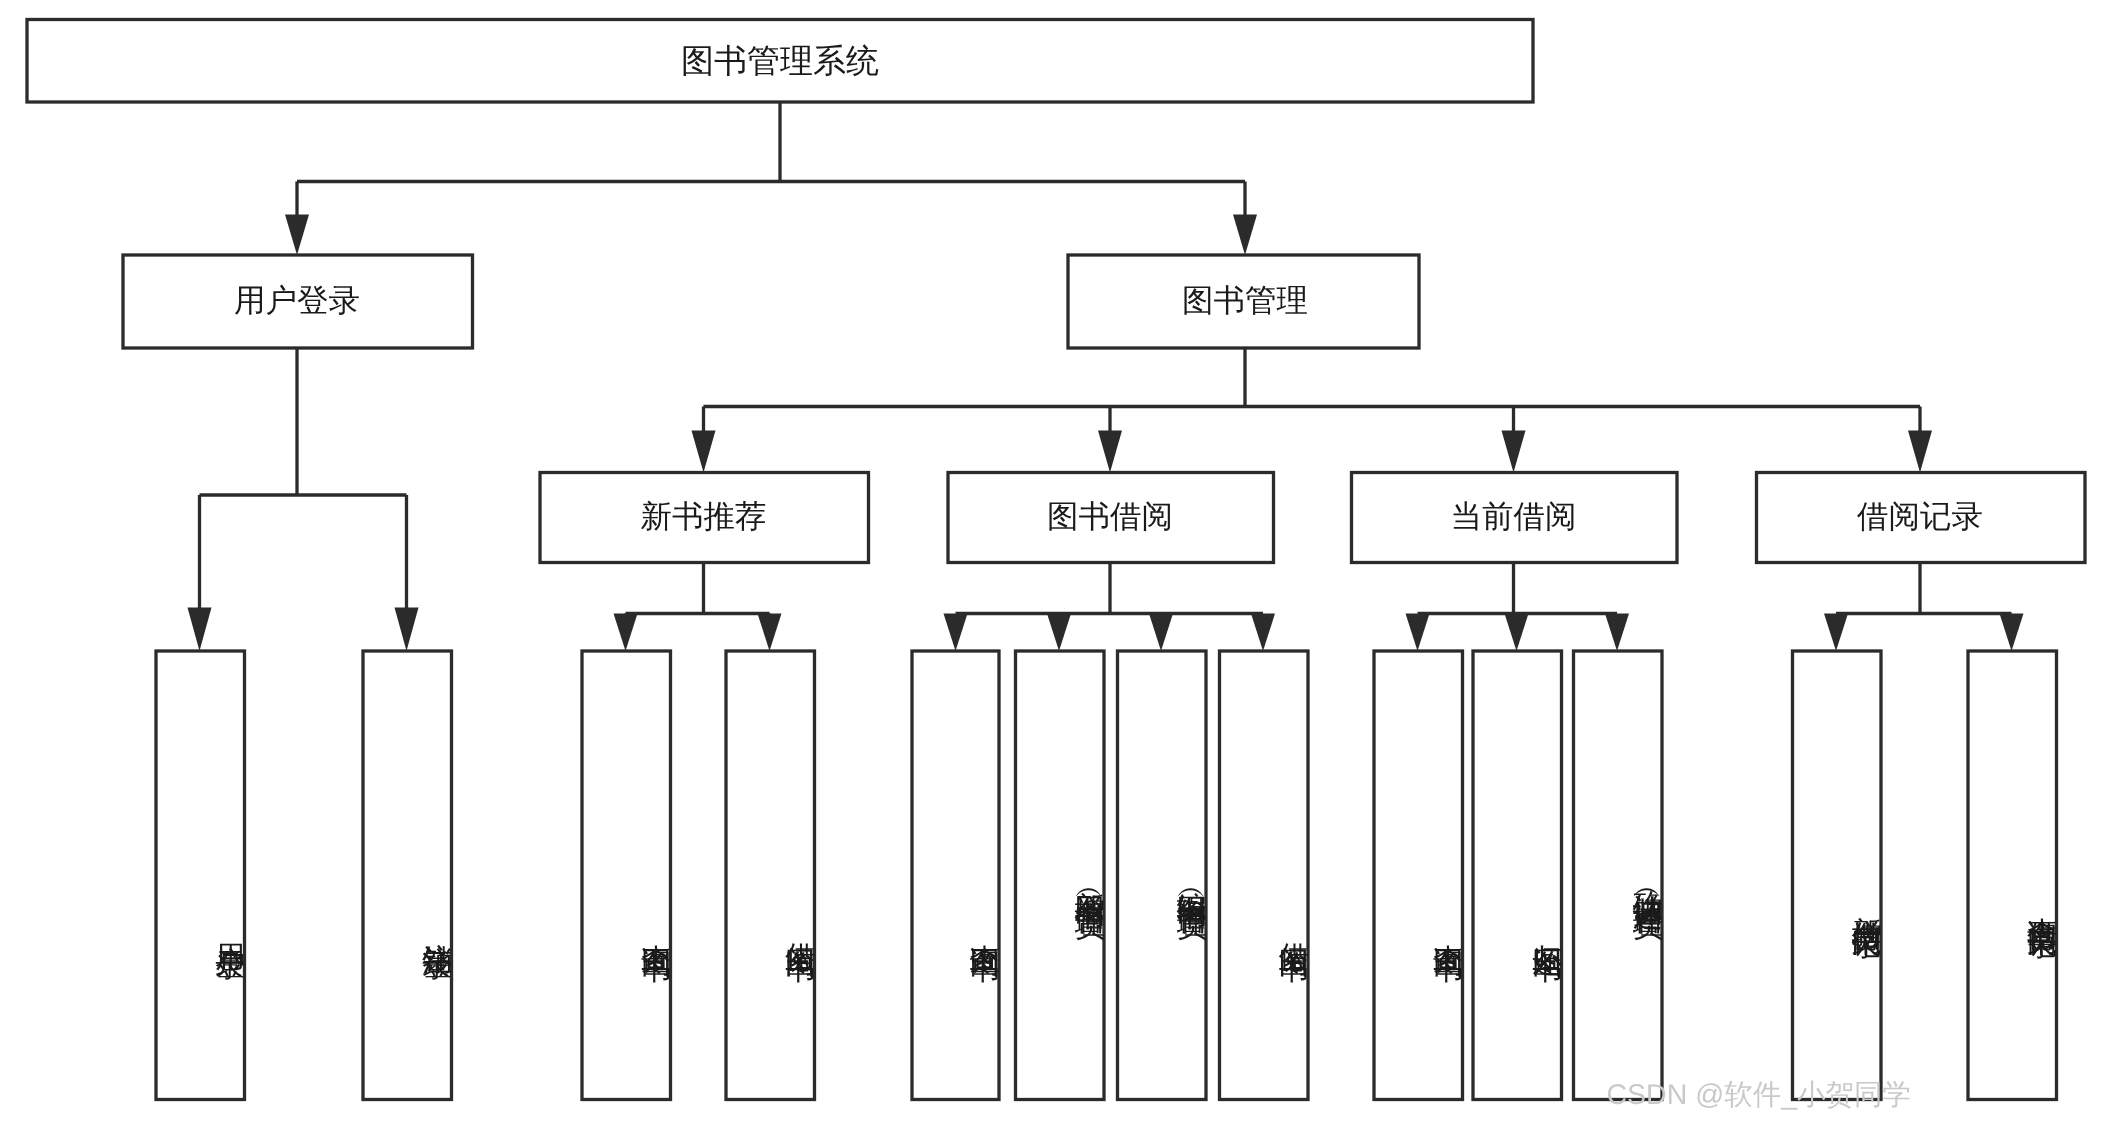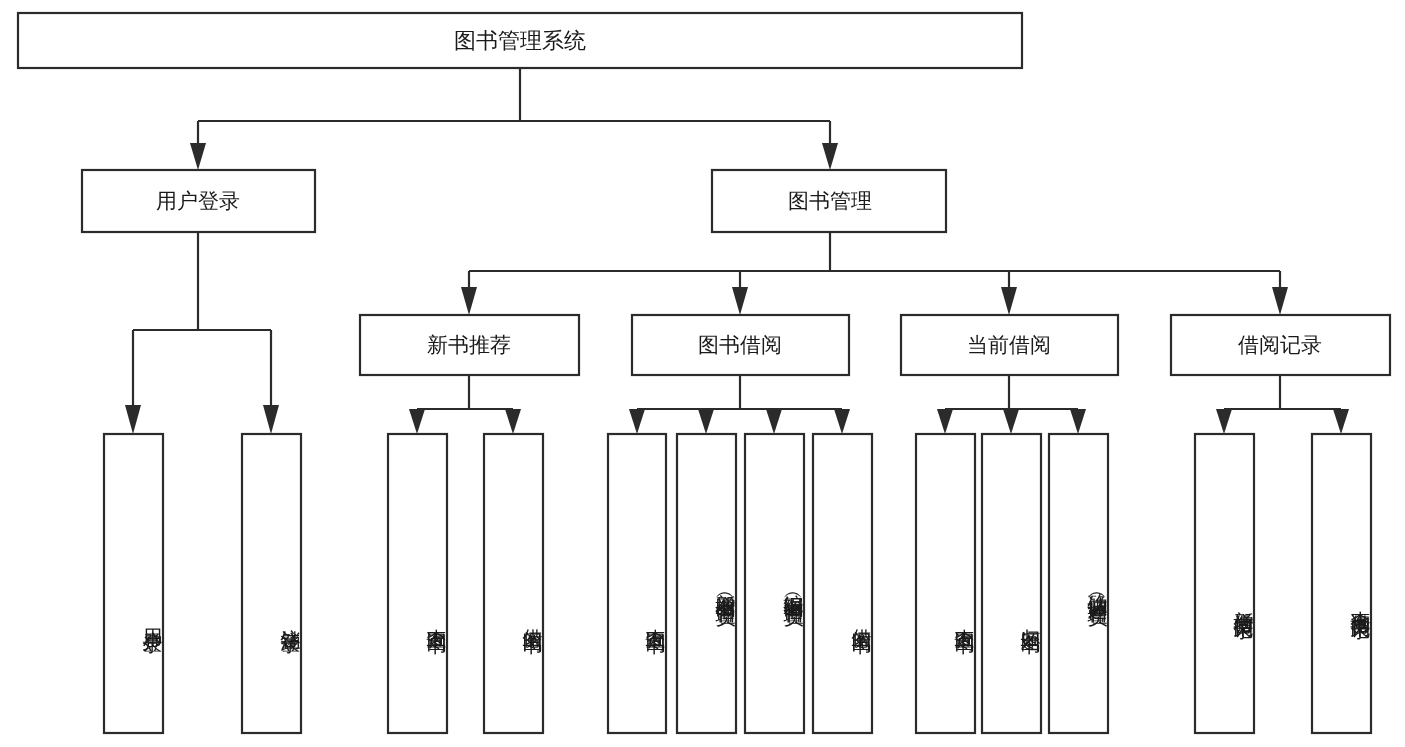--- a/index.html
+++ b/index.html
@@ -205,13 +205,14 @@
   <div class="leaf-label" style="left:745px; top:440px; width:59px; height:293px;">编辑图书（管理员）</div>
   <div class="leaf-label" style="left:813px; top:500px; width:59px; height:233px;">借阅图书</div>
 
   <div class="leaf-label" style="left:916px; top:500px; width:59px; height:233px;">查询图书</div>
   <div class="leaf-label" style="left:982px; top:500px; width:59px; height:233px;">归还图书</div>
   <div class="leaf-label" style="left:1049px; top:440px; width:59px; height:293px;">确认归还（管理员）</div>
 
   <div class="leaf-label" style="left:1195px; top:468px; width:59px; height:265px;">新增借阅记录</div>
   <div class="leaf-label" style="left:1312px; top:468px; width:59px; height:265px;">查询借阅记录</div>
 
+  <div class="watermark">CSDN @软件_小贺同学</div>
 </div>
 
 </body></html>

